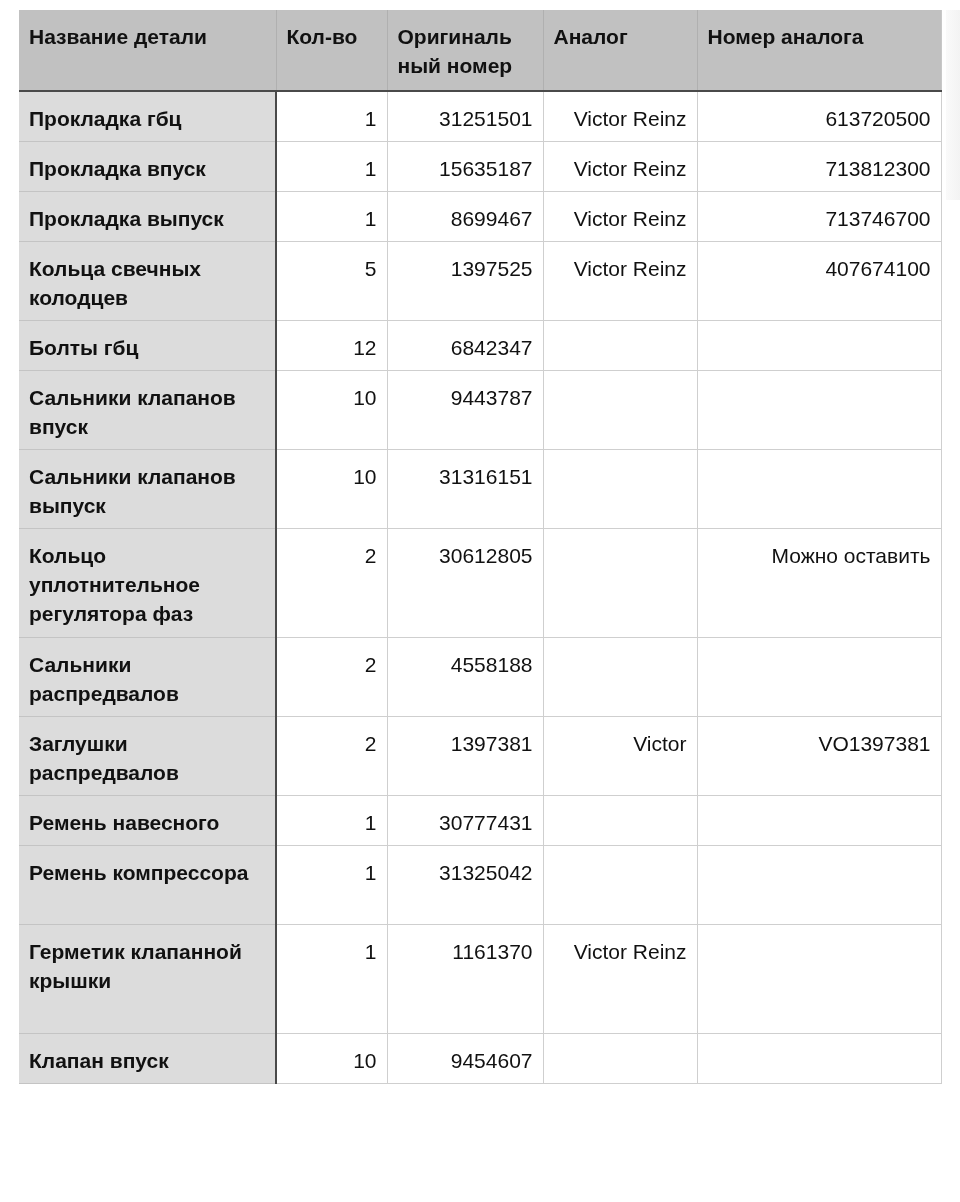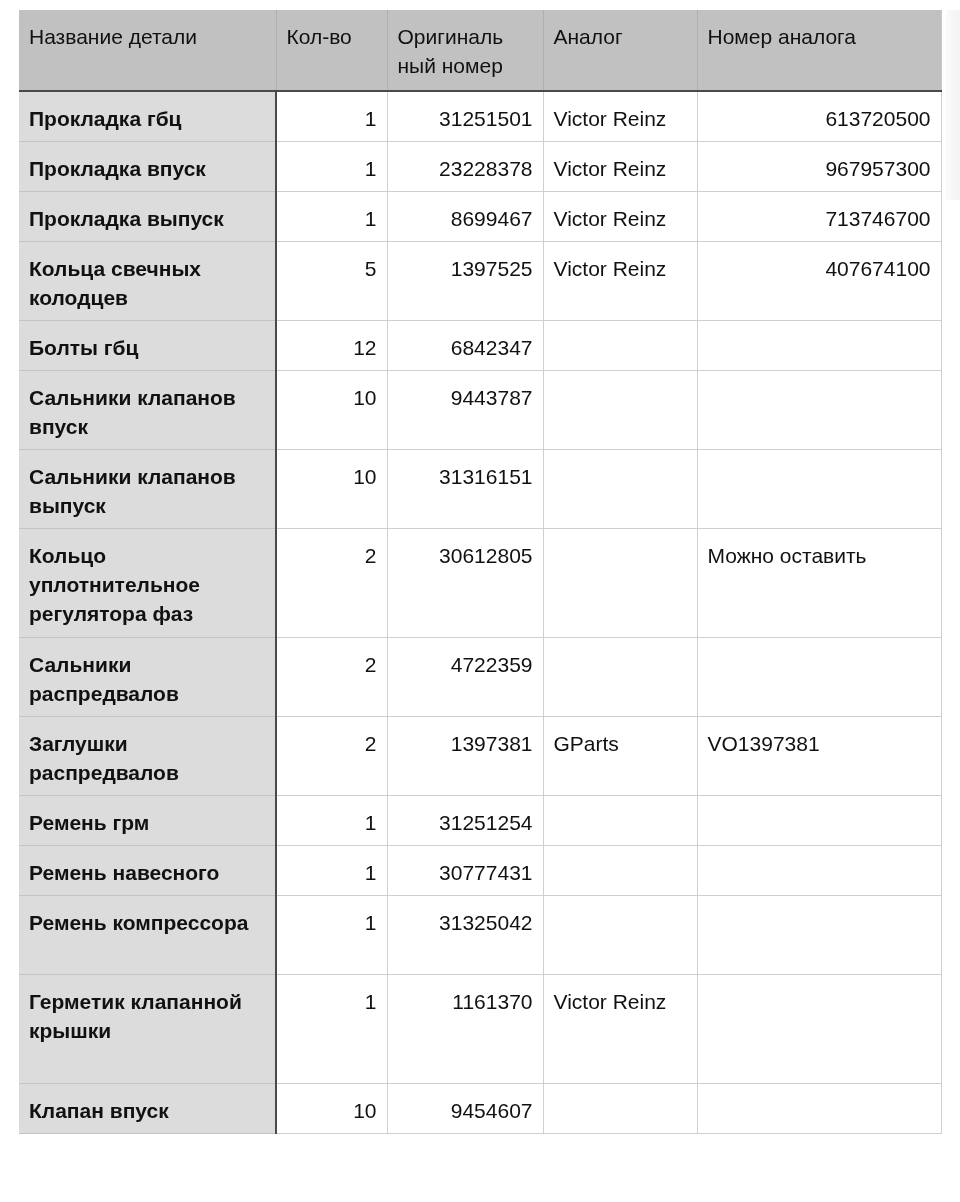--- a/index.html
+++ b/index.html
@@ -5,31 +5,31 @@
   html, body { margin: 0; padding: 0; background: #ffffff; }
   body { width: 960px; height: 1202px; position: relative; overflow: hidden;
          font-family: "Liberation Sans", "DejaVu Sans", sans-serif; color: #111; }
   .tbl { position: absolute; left: 19px; top: 10px; width: 922px;
          border-collapse: collapse; table-layout: fixed; }
   .tbl col.c1 { width: 257px; }
   .tbl col.c2 { width: 111px; }
   .tbl col.c3 { width: 156px; }
   .tbl col.c4 { width: 154px; }
   .tbl col.c5 { width: 244px; }
-  .tbl th { background: #c1c1c1; font-weight: normal; font-size: 21px; line-height: 29px;
+  .tbl th { background: #c1c1c1; font-weight: bold; font-size: 21px; line-height: 29px;
             text-align: left; vertical-align: top; padding: 12px 10px 8px 10px;
             border-right: 1px solid #b0b0b0; height: 60px; border-bottom: 2px solid #4a4a4a; }
   .tbl th:last-child { border-right: 1px solid #c8c8c8; margin-top: 12px; }
   .tbl td { font-size: 21px; line-height: 29px; vertical-align: top;
             padding: 12px 10px 8px 10px; border-bottom: 1px solid #cfcfcf;
             border-right: 1px solid #cfcfcf; background: #fff; }
   .tbl td.name { background: #dcdcdc; font-weight: bold; border-right: 2px solid #4a4a4a;
                  border-bottom: 1px solid #c4c4c4; }
   .tbl td.num { text-align: right; }
-  .tbl td.txt { text-align: left; }
+  .tbl td.txt { text-align: right; }
   .tbl tr.h1 td { height: 29px; }
   .tbl tr.h2 td { height: 58px; margin-left: 33px; }
   .tbl tr.h3 td { height: 88px; margin-top: 31px; }
   .side-shade { position: absolute; left: 946px; top: 10px; width: 14px; height: 190px;
                 background: linear-gradient(to right, #fafafa, #f3f3f3); }
 </style>
 </head>
 <body>
 
 <table class="tbl">
@@ -53,23 +53,23 @@
       <tr class="h1">
         <td class="name">Прокладка гбц</td>
         <td class="num">1</td>
         <td class="num">31251501</td>
         <td class="txt">Victor Reinz</td>
         <td class="num">613720500</td>
       </tr>
       <tr class="h1">
         <td class="name">Прокладка впуск</td>
         <td class="num">1</td>
-        <td class="num">23228378</td>
+        <td class="num">15635187</td>
         <td class="txt">Victor Reinz</td>
-        <td class="num">967957300</td>
+        <td class="num">713812300</td>
       </tr>
       <tr class="h1">
         <td class="name">Прокладка выпуск</td>
         <td class="num">1</td>
         <td class="num">8699467</td>
         <td class="txt">Victor Reinz</td>
         <td class="num">713746700</td>
       </tr>
       <tr class="h2">
         <td class="name">Кольца свечных колодцев</td>
@@ -102,37 +102,30 @@
       <tr class="h3">
         <td class="name">Кольцо уплотнительное регулятора фаз</td>
         <td class="num">2</td>
         <td class="num">30612805</td>
         <td class="txt"></td>
         <td class="txt">Можно оставить</td>
       </tr>
       <tr class="h2">
         <td class="name">Сальники распредвалов</td>
         <td class="num">2</td>
-        <td class="num">4722359</td>
+        <td class="num">4558188</td>
         <td class="txt"></td>
         <td class="num"></td>
       </tr>
       <tr class="h2">
         <td class="name">Заглушки распредвалов</td>
         <td class="num">2</td>
         <td class="num">1397381</td>
-        <td class="txt">GParts</td>
+        <td class="txt">Victor</td>
         <td class="txt">VO1397381</td>
-      </tr>
-      <tr class="h1">
-        <td class="name">Ремень грм</td>
-        <td class="num">1</td>
-        <td class="num">31251254</td>
-        <td class="txt"></td>
-        <td class="num"></td>
       </tr>
       <tr class="h1">
         <td class="name">Ремень навесного</td>
         <td class="num">1</td>
         <td class="num">30777431</td>
         <td class="txt"></td>
         <td class="num"></td>
       </tr>
       <tr class="h2">
         <td class="name">Ремень компрессора</td>

